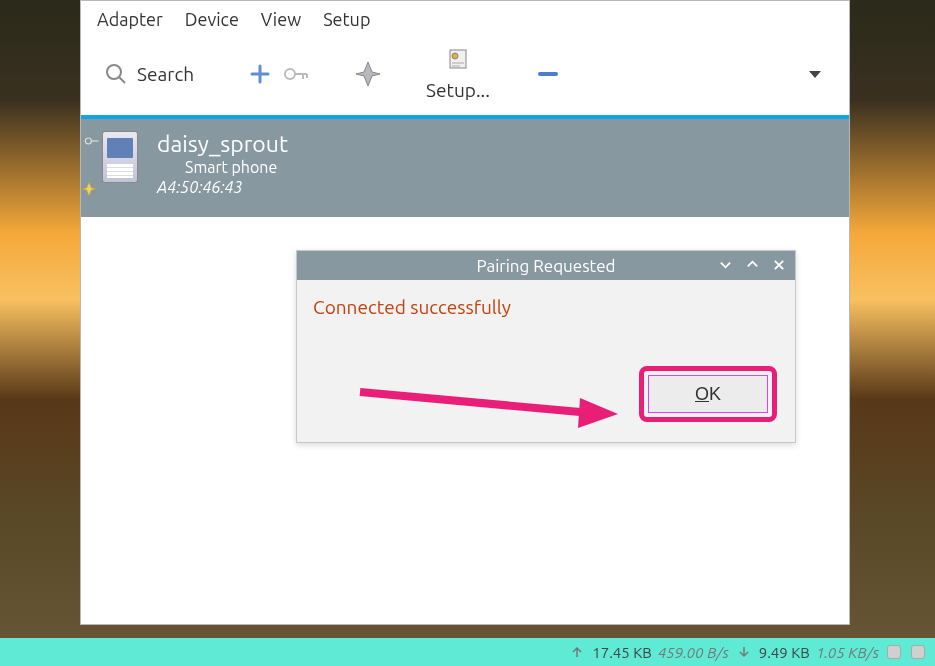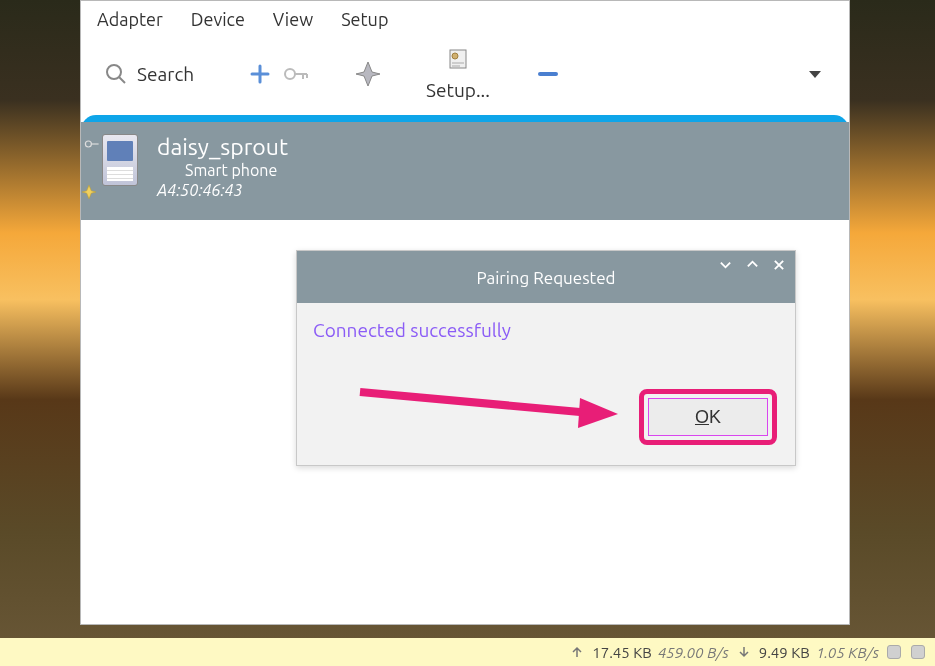--- a/index.html
+++ b/index.html
@@ -45,21 +45,21 @@
       display: flex;
       align-items: center;
       justify-content: center;
       color: #555;
       cursor: pointer;
       font-weight: bold;
       font-size: 16px;
     }
     .menubar {
       display: flex;
-      gap: 28px;
+      gap: 22px;
       padding: 8px 16px;
       font-size: 18px;
       color: #333;
     }
     .menu-item { cursor: pointer; }
     .toolbar {
       display: flex;
       align-items: center;
       padding: 10px 14px 14px 14px;
       gap: 8px;
@@ -90,22 +90,21 @@
       flex-direction: column;
     }
     .tb-setup .label { font-size: 19px; color: #333; }
     .tb-dropdown {
       margin-left: auto;
       margin-right: 12px;
       cursor: pointer;
     }
     .device-list {
       background: #fff;
-      border-top: 7px solid #0ea5e9;
-      border-radius: 15px;
+      border-top: 4px solid #0ea5e9;
     }
     .device-row {
       background: #8898a0;
       padding: 12px 14px;
       display: flex;
       gap: 12px;
       align-items: flex-start;
       color: #fff;
       height: 98px;
     }
@@ -147,21 +146,21 @@
       left: 296px;
       top: 250px;
       width: 500px;
       background: #f2f2f2;
       border: 1px solid #c8c8c8;
       box-shadow: 0 2px 6px rgba(0,0,0,0.15);
     }
     .pairing-titlebar {
       background: #8898a0;
       color: #fff;
-      height: 52px;
+      height: 29px;
       display: flex;
       align-items: center;
       justify-content: center;
       position: relative;
     }
     .pairing-title { font-size: 17px; }
     .pairing-controls {
       position: absolute;
       right: 10px;
       top: 6px;
@@ -170,21 +169,21 @@
     }
     .pairing-ctrl {
       color: #fff;
       font-weight: bold;
       font-size: 15px;
       cursor: pointer;
     }
     .pairing-body {
       padding: 16px 18px 20px 16px;
     }
-    .pairing-msg { font-size: 19px; color: #8b5cf6; }
+    .pairing-msg { font-size: 19px; color: #c2410c; }
     .pairing-actions {
       display: flex;
       justify-content: flex-end;
       margin-top: 48px;
     }
     .ok-highlight {
       border: 5px solid #e81e77;
       border-radius: 8px;
       padding: 4px;
     }
@@ -207,21 +206,21 @@
       top: 380px;
       pointer-events: none;
     }
 
     .systray {
       position: absolute;
       bottom: 0;
       left: 0;
       right: 0;
       height: 28px;
-      background: #fef9c3;
+      background: #5eead4;
       display: flex;
       align-items: center;
       justify-content: flex-end;
       padding-right: 8px;
       gap: 6px;
       font-size: 15px;
       color: #444;
     }
     .systray .rate { font-style: italic; color: #777; }
     .systray-icon {

